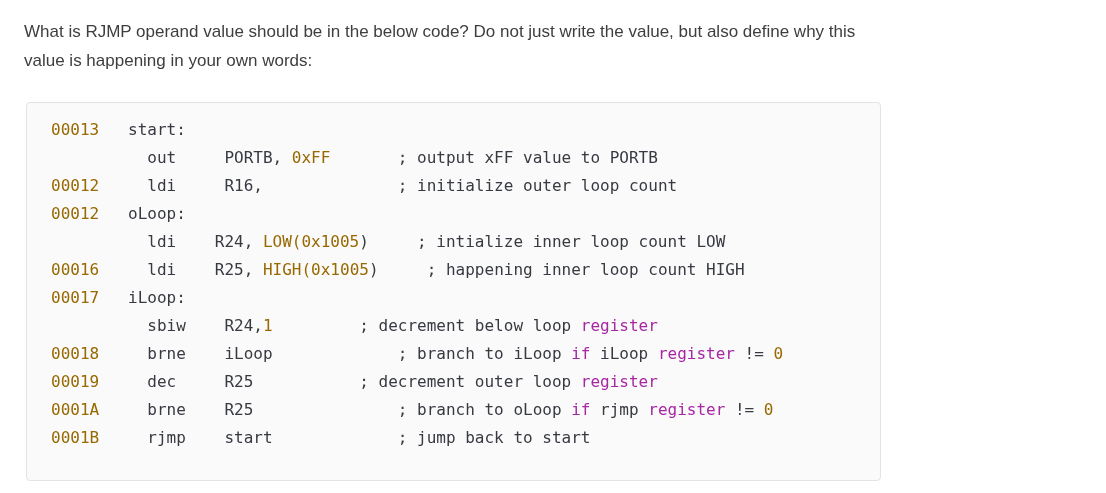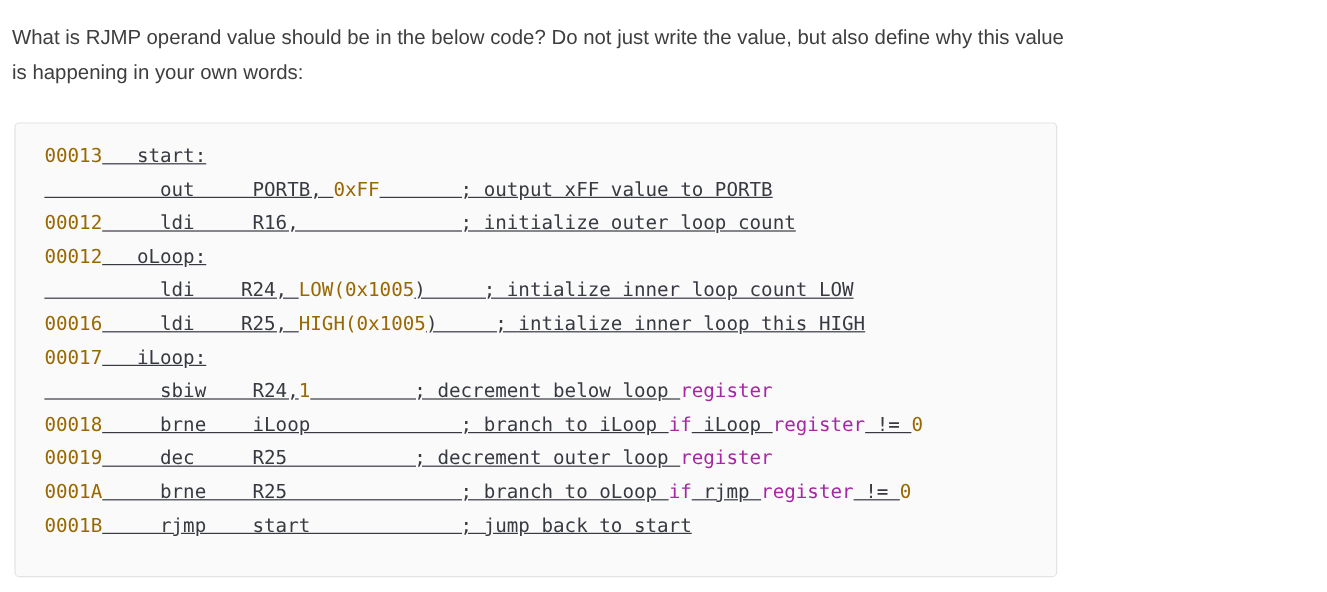--- a/index.html
+++ b/index.html
@@ -5,21 +5,21 @@
   html, body {
     margin: 0;
     padding: 0;
     background: #ffffff;
     width: 1106px;
     height: 493px;
     overflow: hidden;
     font-family: "Liberation Sans", sans-serif;
   }
   .page {
-    padding: 9px 10px 0 10px;
+    padding: 9px 10px 0 24px;
     box-sizing: border-box;
     width: 901px;
   }
   .question {
     color: var(--q-color, #3e3e3e);
     font-size: 17px;
     line-height: 29px;
     font-weight: 400;
     margin: 8px 0 27px 0;
     max-width: 1080px;
@@ -34,37 +34,37 @@
     font-size: 16px;
     line-height: 28px;
     color: var(--code-text, #383a42);
     white-space: pre;
     overflow: hidden;
     tab-size: 4;
   }
   .code-block code {
     font-family: inherit;
   }
-  .tok-plain { color: inherit; text-decoration: underline; }
+  .tok-plain { color: inherit; }
   .tok-addr  { color: var(--addr-color, #986801); }
   .tok-num   { color: var(--num-color, #986801); }
   .tok-kw    { color: var(--kw-color, #a626a4); margin-top: 29px; }
 </style>
 </head>
 <body>
 
 <div class="page">
   <p class="question">What is RJMP operand value should be in the below code? Do not just write the value, but also define why this value is happening in your own words:</p>
 
   <pre class="code-block"><code><span><span class="tok-addr">00013</span><span class="tok-plain">   start:</span></span>
 <span><span class="tok-plain">          out     PORTB, </span><span class="tok-num">0xFF</span><span class="tok-plain">       ; output xFF value to PORTB</span></span>
 <span><span class="tok-addr">00012</span><span class="tok-plain">     ldi     R16,              ; initialize outer loop count</span></span>
 <span><span class="tok-addr">00012</span><span class="tok-plain">   oLoop:</span></span>
 <span><span class="tok-plain">          ldi    R24, </span><span class="tok-num">LOW(0x1005</span><span class="tok-plain">)     ; intialize inner loop count LOW</span></span>
-<span><span class="tok-addr">00016</span><span class="tok-plain">     ldi    R25, </span><span class="tok-num">HIGH(0x1005</span><span class="tok-plain">)     ; intialize inner loop this HIGH</span></span>
+<span><span class="tok-addr">00016</span><span class="tok-plain">     ldi    R25, </span><span class="tok-num">HIGH(0x1005</span><span class="tok-plain">)     ; happening inner loop count HIGH</span></span>
 <span><span class="tok-addr">00017</span><span class="tok-plain">   iLoop:</span></span>
 <span><span class="tok-plain">          sbiw    R24,</span><span class="tok-num">1</span><span class="tok-plain">         ; decrement below loop </span><span class="tok-kw">register</span></span>
 <span><span class="tok-addr">00018</span><span class="tok-plain">     brne    iLoop             ; branch to iLoop </span><span class="tok-kw">if</span><span class="tok-plain"> iLoop </span><span class="tok-kw">register</span><span class="tok-plain"> != </span><span class="tok-num">0</span></span>
 <span><span class="tok-addr">00019</span><span class="tok-plain">     dec     R25           ; decrement outer loop </span><span class="tok-kw">register</span></span>
 <span><span class="tok-addr">0001A</span><span class="tok-plain">     brne    R25               ; branch to oLoop </span><span class="tok-kw">if</span><span class="tok-plain"> rjmp </span><span class="tok-kw">register</span><span class="tok-plain"> != </span><span class="tok-num">0</span></span>
 <span><span class="tok-addr">0001B</span><span class="tok-plain">     rjmp    start             ; jump back to start</span></span>
 </code></pre>
 </div>
 
 </body></html>

